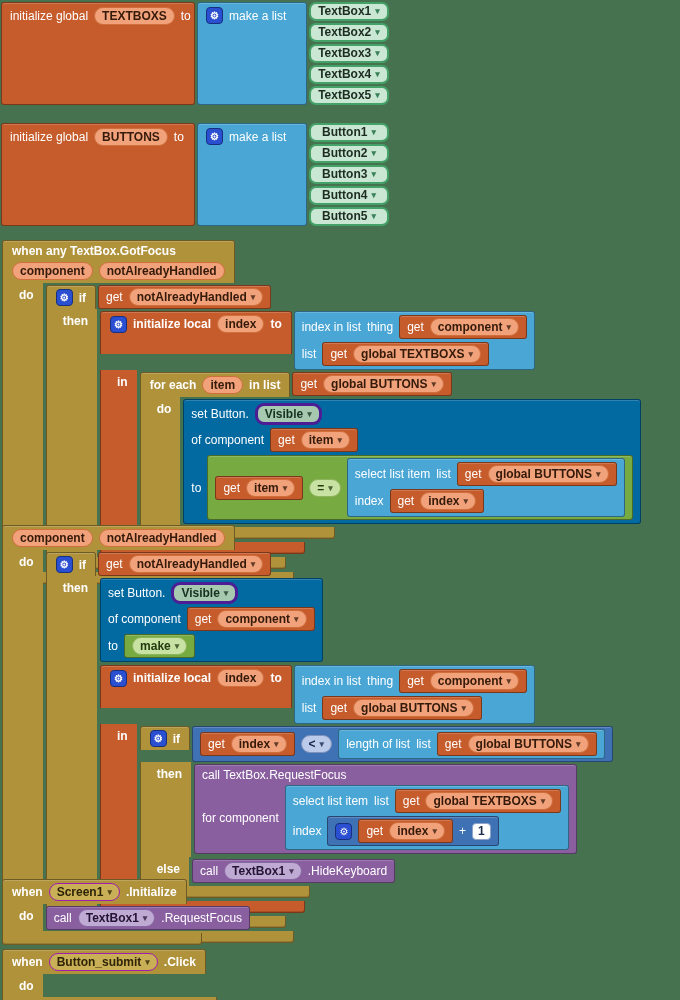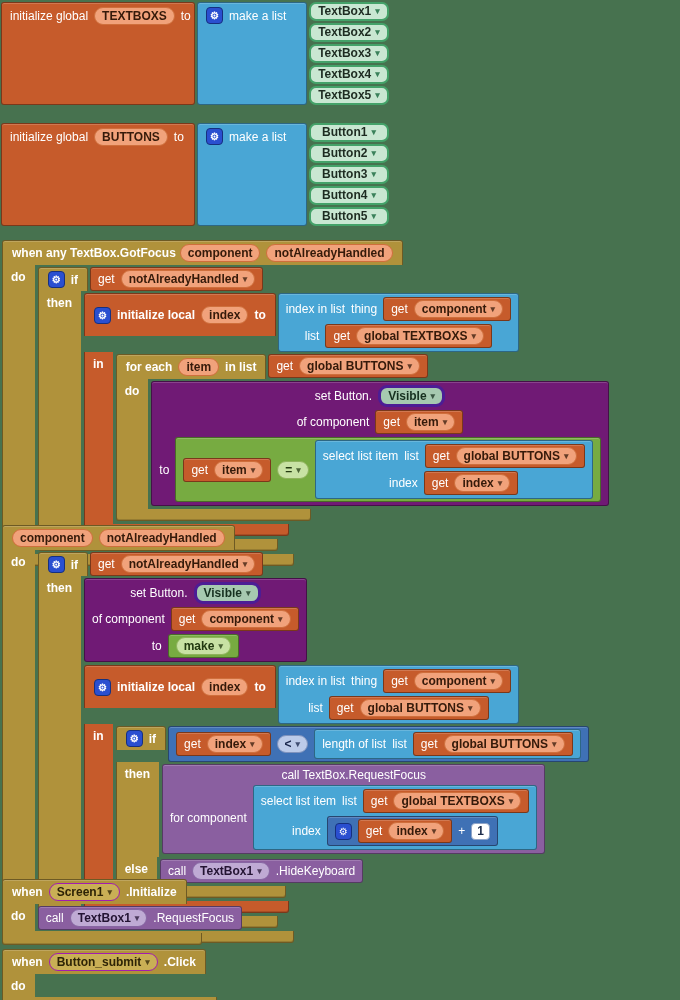--- a/index.html
+++ b/index.html
@@ -3,29 +3,29 @@
 <meta charset="utf-8">
 <style>
   html,body{margin:0;padding:0}
   .canvas{position:relative;width:680px;height:1000px;background:#47724f;overflow:hidden;
           font-family:"Liberation Sans",sans-serif;font-size:12px;color:#fff}
   .abs{position:absolute}
 
   
   .b{display:inline-flex;align-items:center;gap:6px;padding:2px 7px;border-radius:3px;
      border:1px solid rgba(0,0,0,.38);box-shadow:inset 0 1px 0 rgba(255,255,255,.18)}
-  .col{flex-direction:column;align-items:center;gap:3px;padding:3px 7px}
+  .col{flex-direction:column;align-items:flex-start;gap:3px;padding:3px 7px}
   .vrow{display:flex;align-items:center;gap:6px}
   .right{justify-content:flex-end}
 
   .orange{background:#c65b2b}
   .blue{background:#49a6d5}
   .math{background:#3f71b5}
   .olive{background:#b0923b}
-  .dgreen{background:#701a75}
+  .dgreen{background:#0369a1}
   .green{background:#77ab41}
   .purple{background:#8a5fa0}
 
   .lbl{font-weight:400;white-space:nowrap}
 
   .pill{display:inline-flex;align-items:center;gap:4px;border-radius:9px;padding:0 7px;
         line-height:16px;font-weight:600;white-space:nowrap}
   .salmon{background:#f1a27b;border:1px solid #cf6f3c;color:#351a0a}
   .khaki{background:#c9af55;border:1px solid #a21caf;color:#2e2406}
   .sage{background:#a6c9b0;border:3px solid #4c1d95;color:#16301f}
@@ -40,25 +40,25 @@
   .num{background:#fff;color:#1c2b4a;border:1px solid #8fa4c8;border-radius:4px;
        padding:0 5px;line-height:15px;font-weight:700}
   .gear{width:15px;height:15px;flex:0 0 15px;background:#2a4fd0;border:1px solid #16307f;
         border-radius:4px;color:#fff;font-size:10px;display:inline-flex;align-items:center;
         justify-content:center}
 
   
   .cb{display:flex;flex-direction:column;align-items:flex-start}
   .hrow{display:flex;align-items:flex-start;gap:2px}
   .hseg{border:1px solid rgba(0,0,0,.38);border-bottom:none;border-radius:3px 3px 0 0;
-        padding:3px 9px;display:flex;gap:4px;
+        padding:3px 9px;display:flex;flex-direction:column;gap:4px;
         box-shadow:inset 0 1px 0 rgba(255,255,255,.18)}
   .hline{display:flex;align-items:center;gap:6px;font-weight:600}
   .sec{display:flex;align-items:stretch;align-self:flex-start}
-  .spine{border-left:1px solid rgba(0,0,0,.38);padding:5px 9px 4px 8px;font-weight:600;
+  .spine{border-left:1px solid rgba(0,0,0,.38);padding:5px 9px 4px 16px;font-weight:600;
          display:flex;align-items:flex-start}
   .slot{display:flex;flex-direction:column;align-items:flex-start;gap:3px;padding:2px 0 3px 3px}
   .foot{height:11px;border:1px solid rgba(0,0,0,.38);border-top:none;
         border-radius:0 0 3px 3px;box-shadow:inset 0 -1px 0 rgba(0,0,0,.15)}
 
   
   .initrow{display:flex;align-items:stretch}
   .initbox{border:1px solid rgba(0,0,0,.38);border-radius:3px;padding:4px 8px;
            box-shadow:inset 0 1px 0 rgba(255,255,255,.18)}
   .pillcol{display:flex;flex-direction:column;gap:2px;margin-left:2px}

